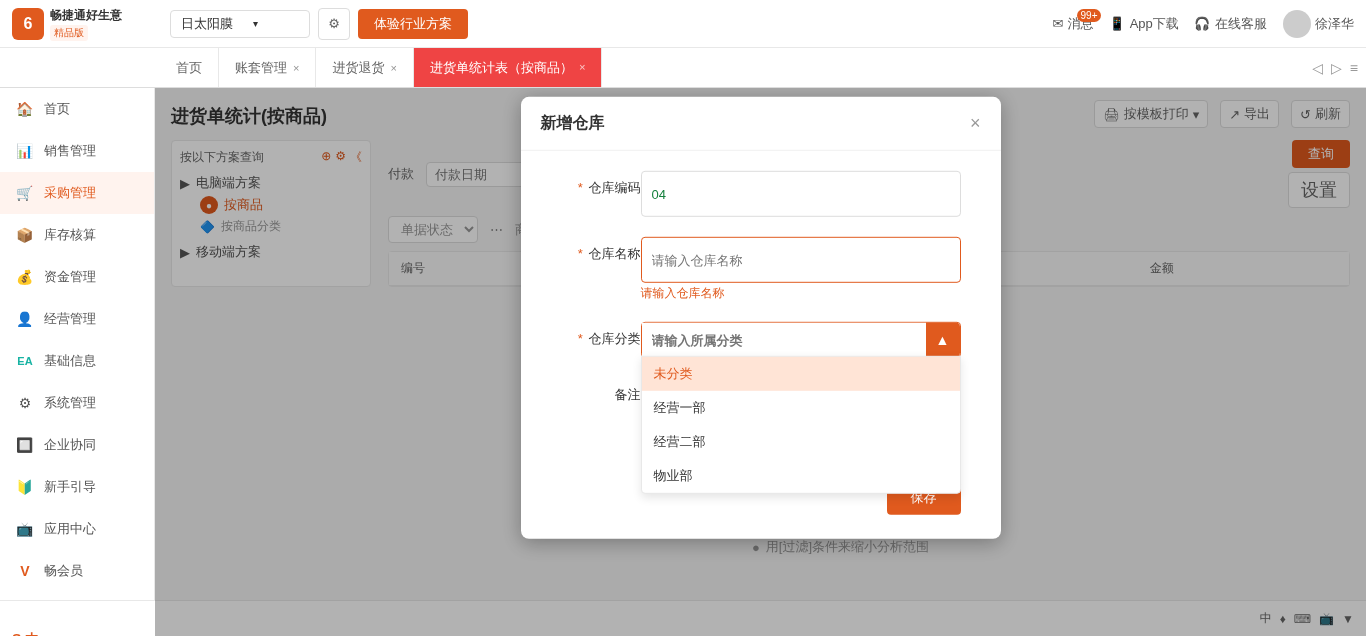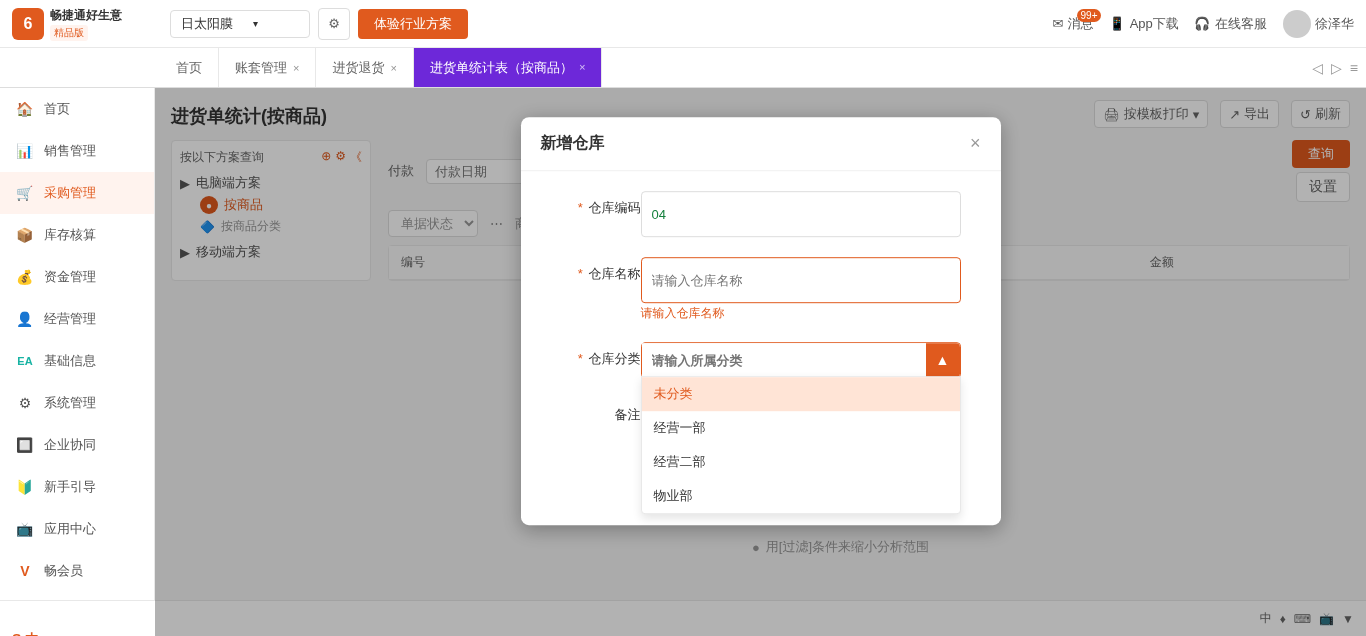--- a/index.html
+++ b/index.html
@@ -52,21 +52,21 @@
       display: flex; align-items: center; height: 40px;
       background: #fff; border-bottom: 1px solid #ddd;
       padding-left: 160px; gap: 0;
     }
     .tab-item {
       display: flex; align-items: center; gap: 6px;
       padding: 0 16px; height: 100%; cursor: pointer;
       border-right: 1px solid #e8e8e8; color: #666; font-size: 13px;
     }
     .tab-item.active {
-      background: #6d28d9; color: white; font-family: Liberation Mono, monospace;
+      background: #ef4444; color: white; font-family: Liberation Mono, monospace;
     }
     .tab-close { font-size: 11px; opacity: 0.7; }
     .tab-spacer { flex: 1; }
     .tab-controls { display: flex; align-items: center; padding: 0 8px; gap: 8px; }
     .tab-ctrl-btn { cursor: pointer; color: #999; font-size: 14px; }
 
     
     .main-layout { display: flex; height: calc(636px - 88px); }
 
     
@@ -178,21 +178,21 @@
     .date-input {
       border: 1px solid #ddd; border-radius: 4px; padding: 4px 8px;
       font-size: 13px; background: white;
     }
     .query-btn {
       background: #e05a1e; color: white; border: none; border-radius: 4px;
       padding: 5px 16px; cursor: pointer; font-size: 13px;
     }
     .set-btn {
       background: white; color: #666; border: 1px solid #ddd; border-radius: 4px;
-      padding: 5px 12px; cursor: pointer; font-size: 14px;
+      padding: 5px 12px; cursor: pointer; font-size: 18px;
     }
     .status-select {
       border: 1px solid #ddd; border-radius: 4px; padding: 4px 8px;
       font-size: 13px; background: white; color: #999;
     }
 
     
     .bottom-banner {
       position: absolute; bottom: 60px; left: 160px; right: 0;
       display: flex; flex-direction: column; align-items: center; justify-content: center;
@@ -474,20 +474,23 @@
         <div class="form-row">
           <label class="form-label">
             <span>备注</span>
           </label>
           <div class="form-input-wrap">
             <textarea class="textarea-input" style=""></textarea>
           </div>
         </div>
 
       </div>
+      <div class="modal-footer">
+        <button class="btn-save">保存</button>
+      </div>
     </div>
 
   </div>
 </div>
 
 <div class="status-bar">
   <span class="status-logo" style="color:#e05a1e;font-weight:bold;font-size:14px;">S 中</span>
   <span class="status-item">中</span>
   <span class="status-item">♦</span>
   <span class="status-item">⌨</span>

